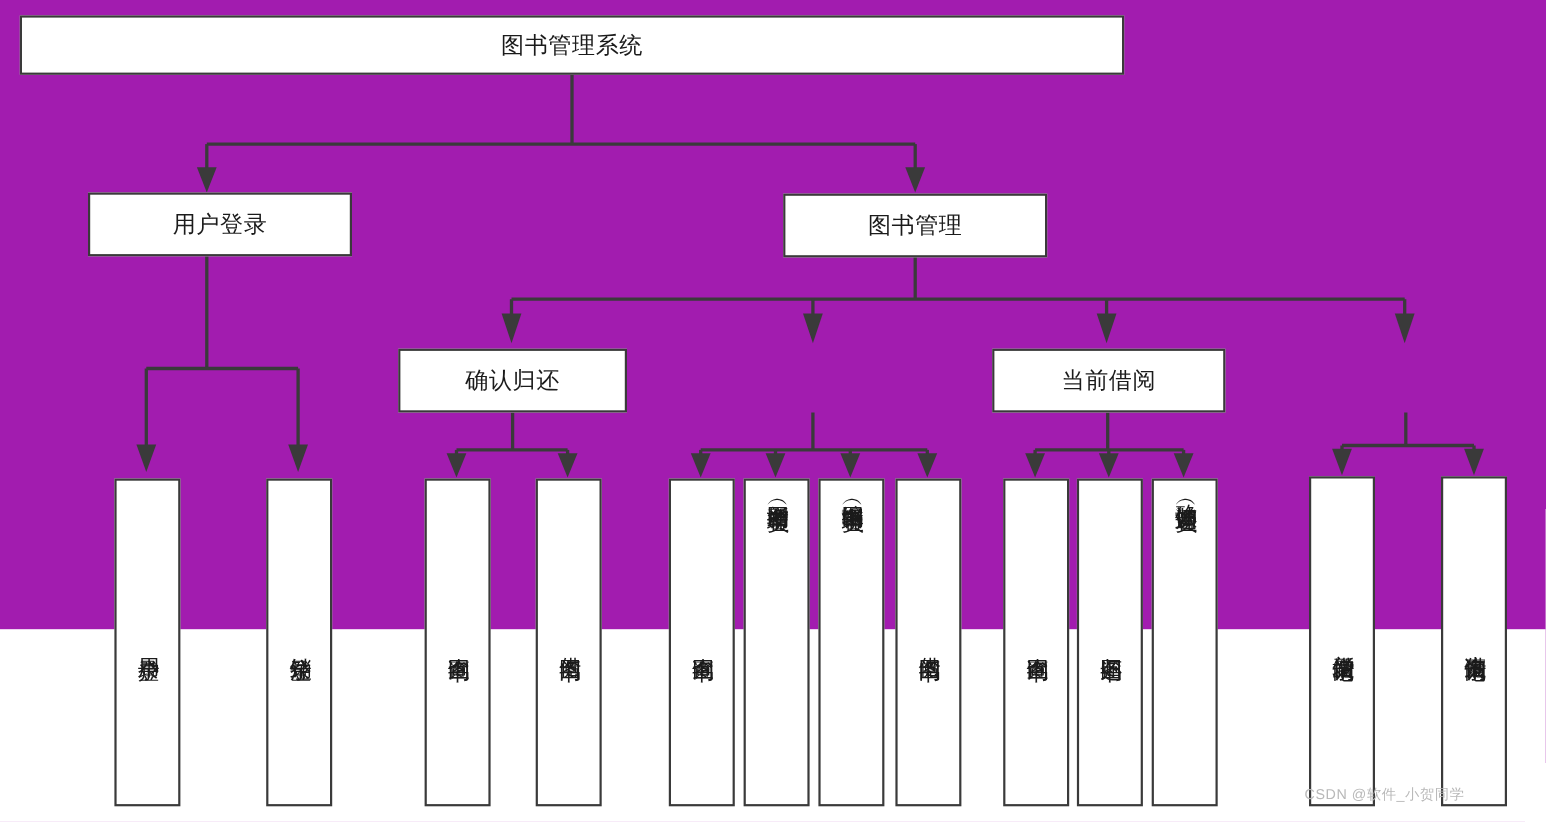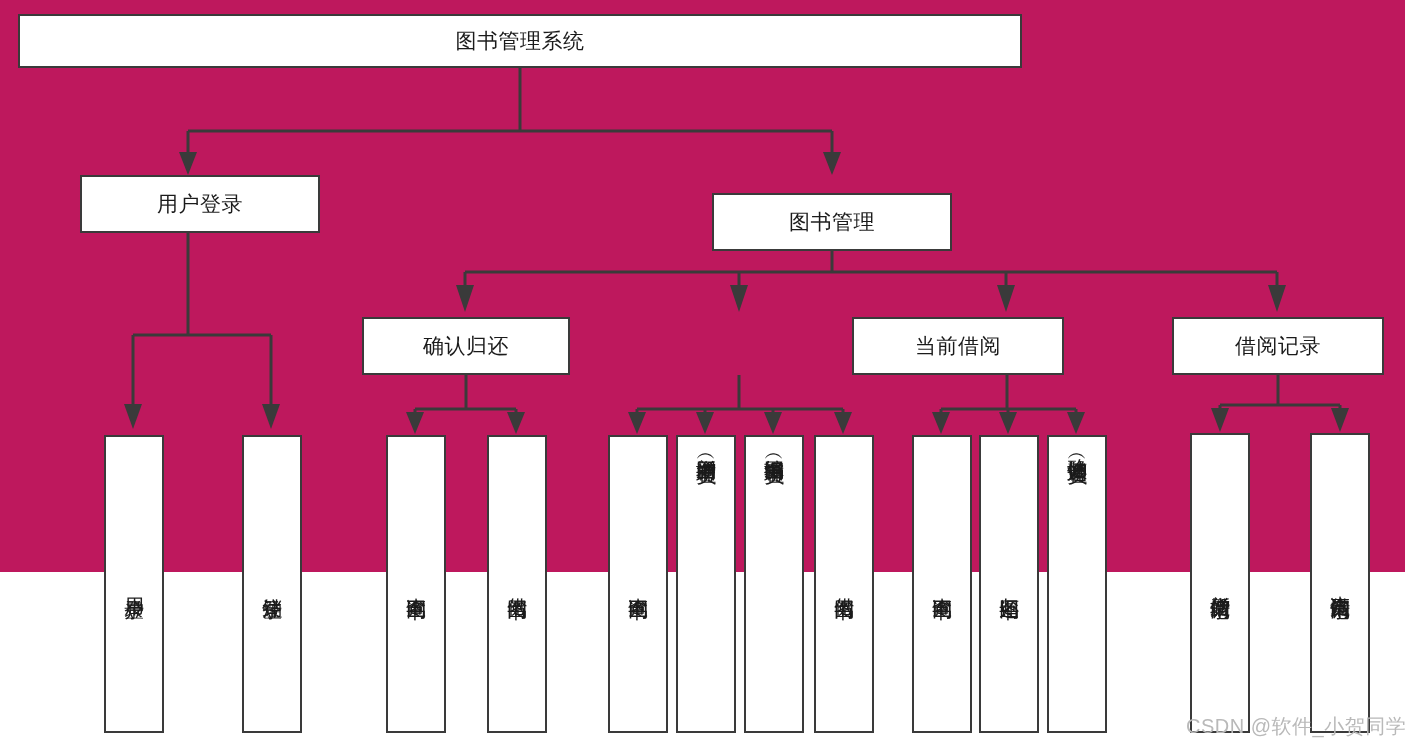--- a/index.html
+++ b/index.html
@@ -11,21 +11,21 @@
     width: 1405px;
     height: 747px;
     font-family: "Liberation Sans", "DejaVu Sans", sans-serif;
     position: relative;
     overflow: hidden;
   }
   #diagram-root {
     position: relative;
     width: 1405px;
     height: 572px;
-    background: #be185d;
+    background: #a21caf;
     text-align: center;
   }
   
   .node {
     position: absolute;
     box-sizing: border-box;
     border: 2px solid #3a3a3a;
     background: #ffffff;
     display: flex;
     align-items: center;
@@ -61,21 +61,21 @@
     top: 0;
     width: 1405px;
     height: 747px;
     pointer-events: none;
   }
   
   #watermark {
     position: absolute;
     left: 1186px;
     top: 713px;
-    font-size: 20px;
+    font-size: 13px;
     color: #b9b9b9;
     white-space: nowrap;
     letter-spacing: 0.5px;
   }
 </style>
 </head>
 <body>
 
 <div id="diagram-root">
 
@@ -150,36 +150,33 @@
   </svg>
 
   <div class="node horiz" style="left:18px; top:14px; width:1004px; height:54px;">
     <span class="node-label">图书管理系统</span>
   </div>
 
   <div class="node horiz" style="left:80px; top:175px; width:240px; height:58px;">
     <span class="node-label">用户登录</span>
   </div>
 
-  <div class="node horiz" style="left:712px; top:193px; width:240px; height:58px;">
+  <div class="node horiz" style="left:712px; top:176px; width:240px; height:58px;">
     <span class="node-label">图书管理</span>
   </div>
 
   <div class="node horiz" style="left:362px; top:317px; width:208px; height:58px;">
     <span class="node-label">确认归还</span>
   </div>
 
 
-  <div class="node horiz" style="left:852px; top:317px; width:212px; height:58px;">
+  <div class="node horiz" style="left:902px; top:317px; width:212px; height:58px;">
     <span class="node-label">当前借阅</span>
   </div>
 
-  <div class="node horiz" style="left:1172px; top:317px; width:212px; height:58px;">
-    <span class="node-label">借阅记录</span>
-  </div>
 
   <div class="node vert" style="left:104px; top:435px; width:60px; height:298px;">
     <span class="node-label">用户登录</span>
   </div>
 
   <div class="node vert" style="left:242px; top:435px; width:60px; height:298px;">
     <span class="node-label">注销登录</span>
   </div>
 
   <div class="node vert" style="left:386px; top:435px; width:60px; height:298px;">

